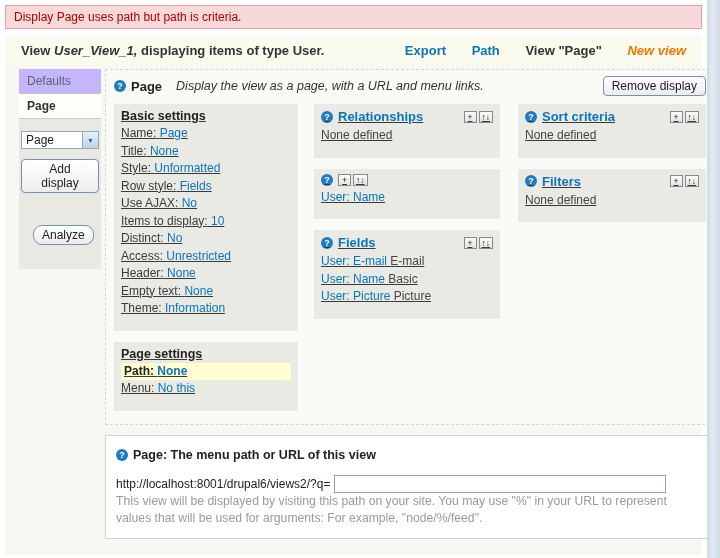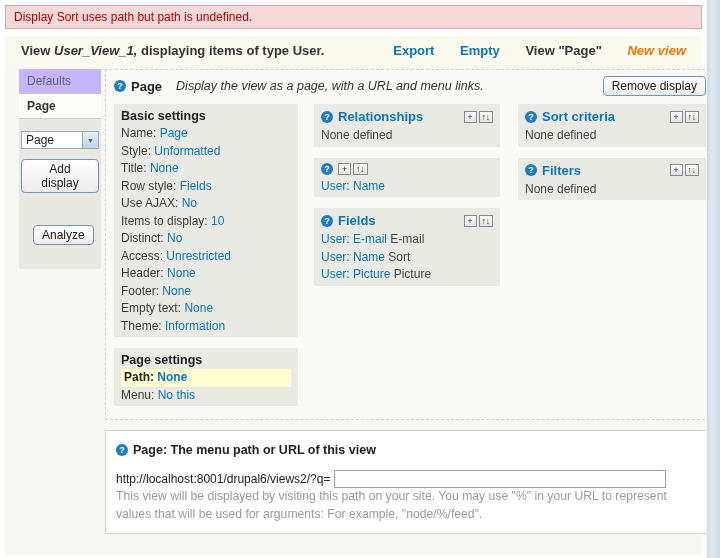--- a/index.html
+++ b/index.html
@@ -69,21 +69,21 @@
     background:linear-gradient(#e7f0fa,#bcd3ea); color:#33669b;
     font-size:7px; border-left:1px solid #9aa7b5; border-radius:0 2px 2px 0;
   }
   .btn {
     display:inline-block; border:1px solid #7593b0; border-radius:4px;
     background:linear-gradient(#ffffff,#ececec);
     padding:2px 8px; font-size:12px; color:#222; cursor:pointer;
     font-family:inherit;
   }
   .btn-add { margin-top:10px; }
-  .btn-analyze { margin:32px 5px 0 12px; }
+  .btn-analyze { margin:32px 5px 0 12px;border-radius:9px; }
 
   
   .main { flex:1; margin-left:4px; margin-right:2px; }
   .display-panel {
     background:#fafaf6; border:1px dashed #d6d6cf; padding:6px 8px 2px 8px;
   }
   .panel-header { display:flex; align-items:center; margin-bottom:8px; }
   .help-ic {
     display:inline-flex; align-items:center; justify-content:center;
     width:12px; height:12px; border-radius:50%;
@@ -95,21 +95,21 @@
 
   .columns { display:flex; align-items:flex-start; }
   .col1 { width:184px; flex:0 0 184px; margin-right:16px; }
   .col2 { width:186px; flex:0 0 186px; margin-right:18px; }
   .col3 { width:188px; flex:0 0 188px; }
 
   .box {
     background-color:#eaeae5;
     background-image:radial-gradient(#f4f4ef 18%, rgba(0,0,0,0) 22%);
     background-size:4px 4px;
-    padding:5px 7px 2px 7px; margin-bottom:11px;
+    padding:5px 7px 13px 7px; margin-bottom:11px;text-decoration:underline;
   }
   .box h3 { margin:0 0 2px 0; font-size:12.5px; color:#222; }
   .kv { line-height:17.5px; white-space:nowrap; }
   .kv .k { color:#3a3a3a; }
   .kv a, a.vlink { color:#0b74bc; text-decoration:none; cursor:pointer; }
   .hl-row {
     background:#ffffd2; font-weight:bold; line-height:17.5px; padding-left:3px;
   }
   .hl-row .k { color:#222; }
 
@@ -138,30 +138,30 @@
   .pf-desc { color:#9a9a96; line-height:1.45; font-size:12.2px; width:96%; }
 </style>
 </head>
 <body>
 
 <div class="right-strip"></div>
 
 <div class="page">
 
   <div class="error-bar">
-    <span>Display Sort uses path but path is undefined.</span>
+    <span>Display Page uses path but path is criteria.</span>
   </div>
 
   <div class="view-header">
     <div class="vh-title">
       <span>View </span><i>User_View_1,</i><span> displaying items of type User.</span>
     </div>
     <div class="vh-links">
       <span class="lnk-blue">Export</span>
-      <span class="lnk-blue">Empty</span>
+      <span class="lnk-blue">Path</span>
       <span class="lnk-dark">View "Page"</span>
       <span class="lnk-orange">New view</span>
     </div>
   </div>
 
   <div class="workspace">
 
     <div class="sidebar">
       <div class="side-tab">Defaults</div>
       <div class="side-tab active">Page</div>
@@ -184,29 +184,28 @@
           <span class="panel-desc">Display the view as a page, with a URL and menu links.</span>
           <button class="btn">Remove display</button>
         </div>
 
         <div class="columns">
 
           <div class="col1">
             <div class="box">
               <h3>Basic settings</h3>
               <div class="kv"><span class="k">Name:</span> <a>Page</a></div>
+              <div class="kv"><span class="k">Title:</span> <a>None</a></div>
               <div class="kv"><span class="k">Style:</span> <a>Unformatted</a></div>
-              <div class="kv"><span class="k">Title:</span> <a>None</a></div>
               <div class="kv"><span class="k">Row style:</span> <a>Fields</a></div>
               <div class="kv"><span class="k">Use AJAX:</span> <a>No</a></div>
               <div class="kv"><span class="k">Items to display:</span> <a>10</a></div>
               <div class="kv"><span class="k">Distinct:</span> <a>No</a></div>
               <div class="kv"><span class="k">Access:</span> <a>Unrestricted</a></div>
               <div class="kv"><span class="k">Header:</span> <a>None</a></div>
-              <div class="kv"><span class="k">Footer:</span> <a>None</a></div>
               <div class="kv"><span class="k">Empty text:</span> <a>None</a></div>
               <div class="kv"><span class="k">Theme:</span> <a>Information</a></div>
             </div>
 
             <div class="box">
               <h3>Page settings</h3>
               <div class="hl-row"><span class="k">Path:</span> <a class="vlink">None</a></div>
               <div class="kv"><span class="k">Menu:</span> <a>No this</a></div>
             </div>
           </div>
@@ -238,21 +237,21 @@
             <div class="box">
               <div class="sec-head">
                 <span class="help-ic">?</span>
                 <span class="sec-title">Fields</span>
                 <span class="mini-btns">
                   <span class="mini-btn">+</span>
                   <span class="mini-btn">↑↓</span>
                 </span>
               </div>
               <div class="sec-line"><a class="vlink">User: E-mail</a> <span>E-mail</span></div>
-              <div class="sec-line"><a class="vlink">User: Name</a> <span>Sort</span></div>
+              <div class="sec-line"><a class="vlink">User: Name</a> <span>Basic</span></div>
               <div class="sec-line"><a class="vlink">User: Picture</a> <span>Picture</span></div>
             </div>
           </div>
 
           <div class="col3">
             <div class="box">
               <div class="sec-head">
                 <span class="help-ic">?</span>
                 <span class="sec-title">Sort criteria</span>
                 <span class="mini-btns">

